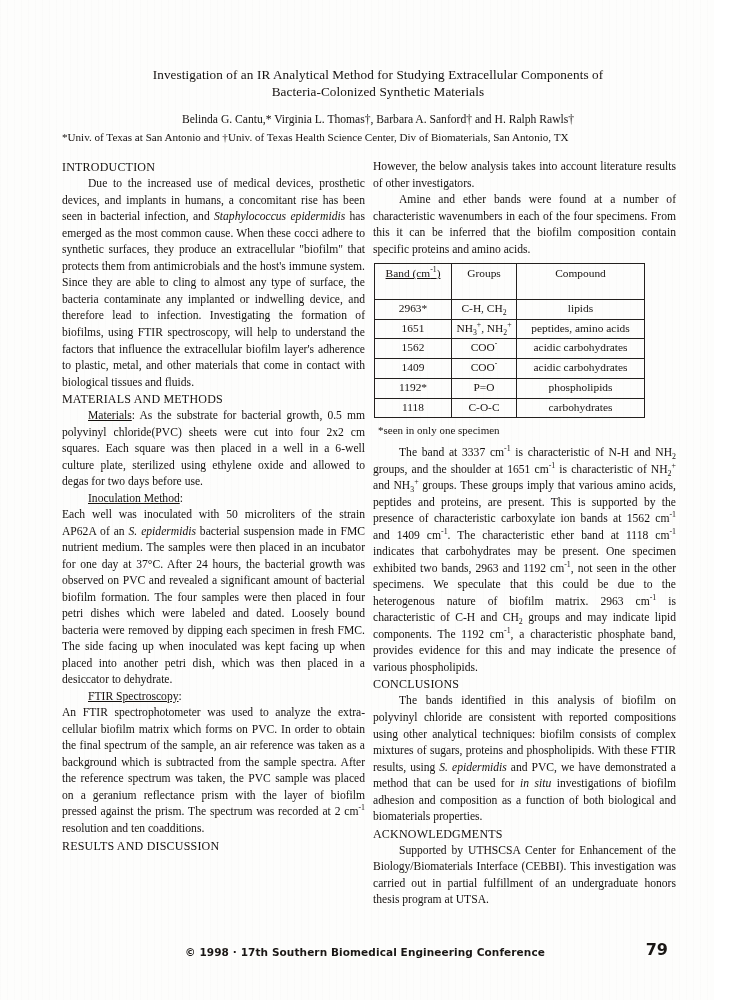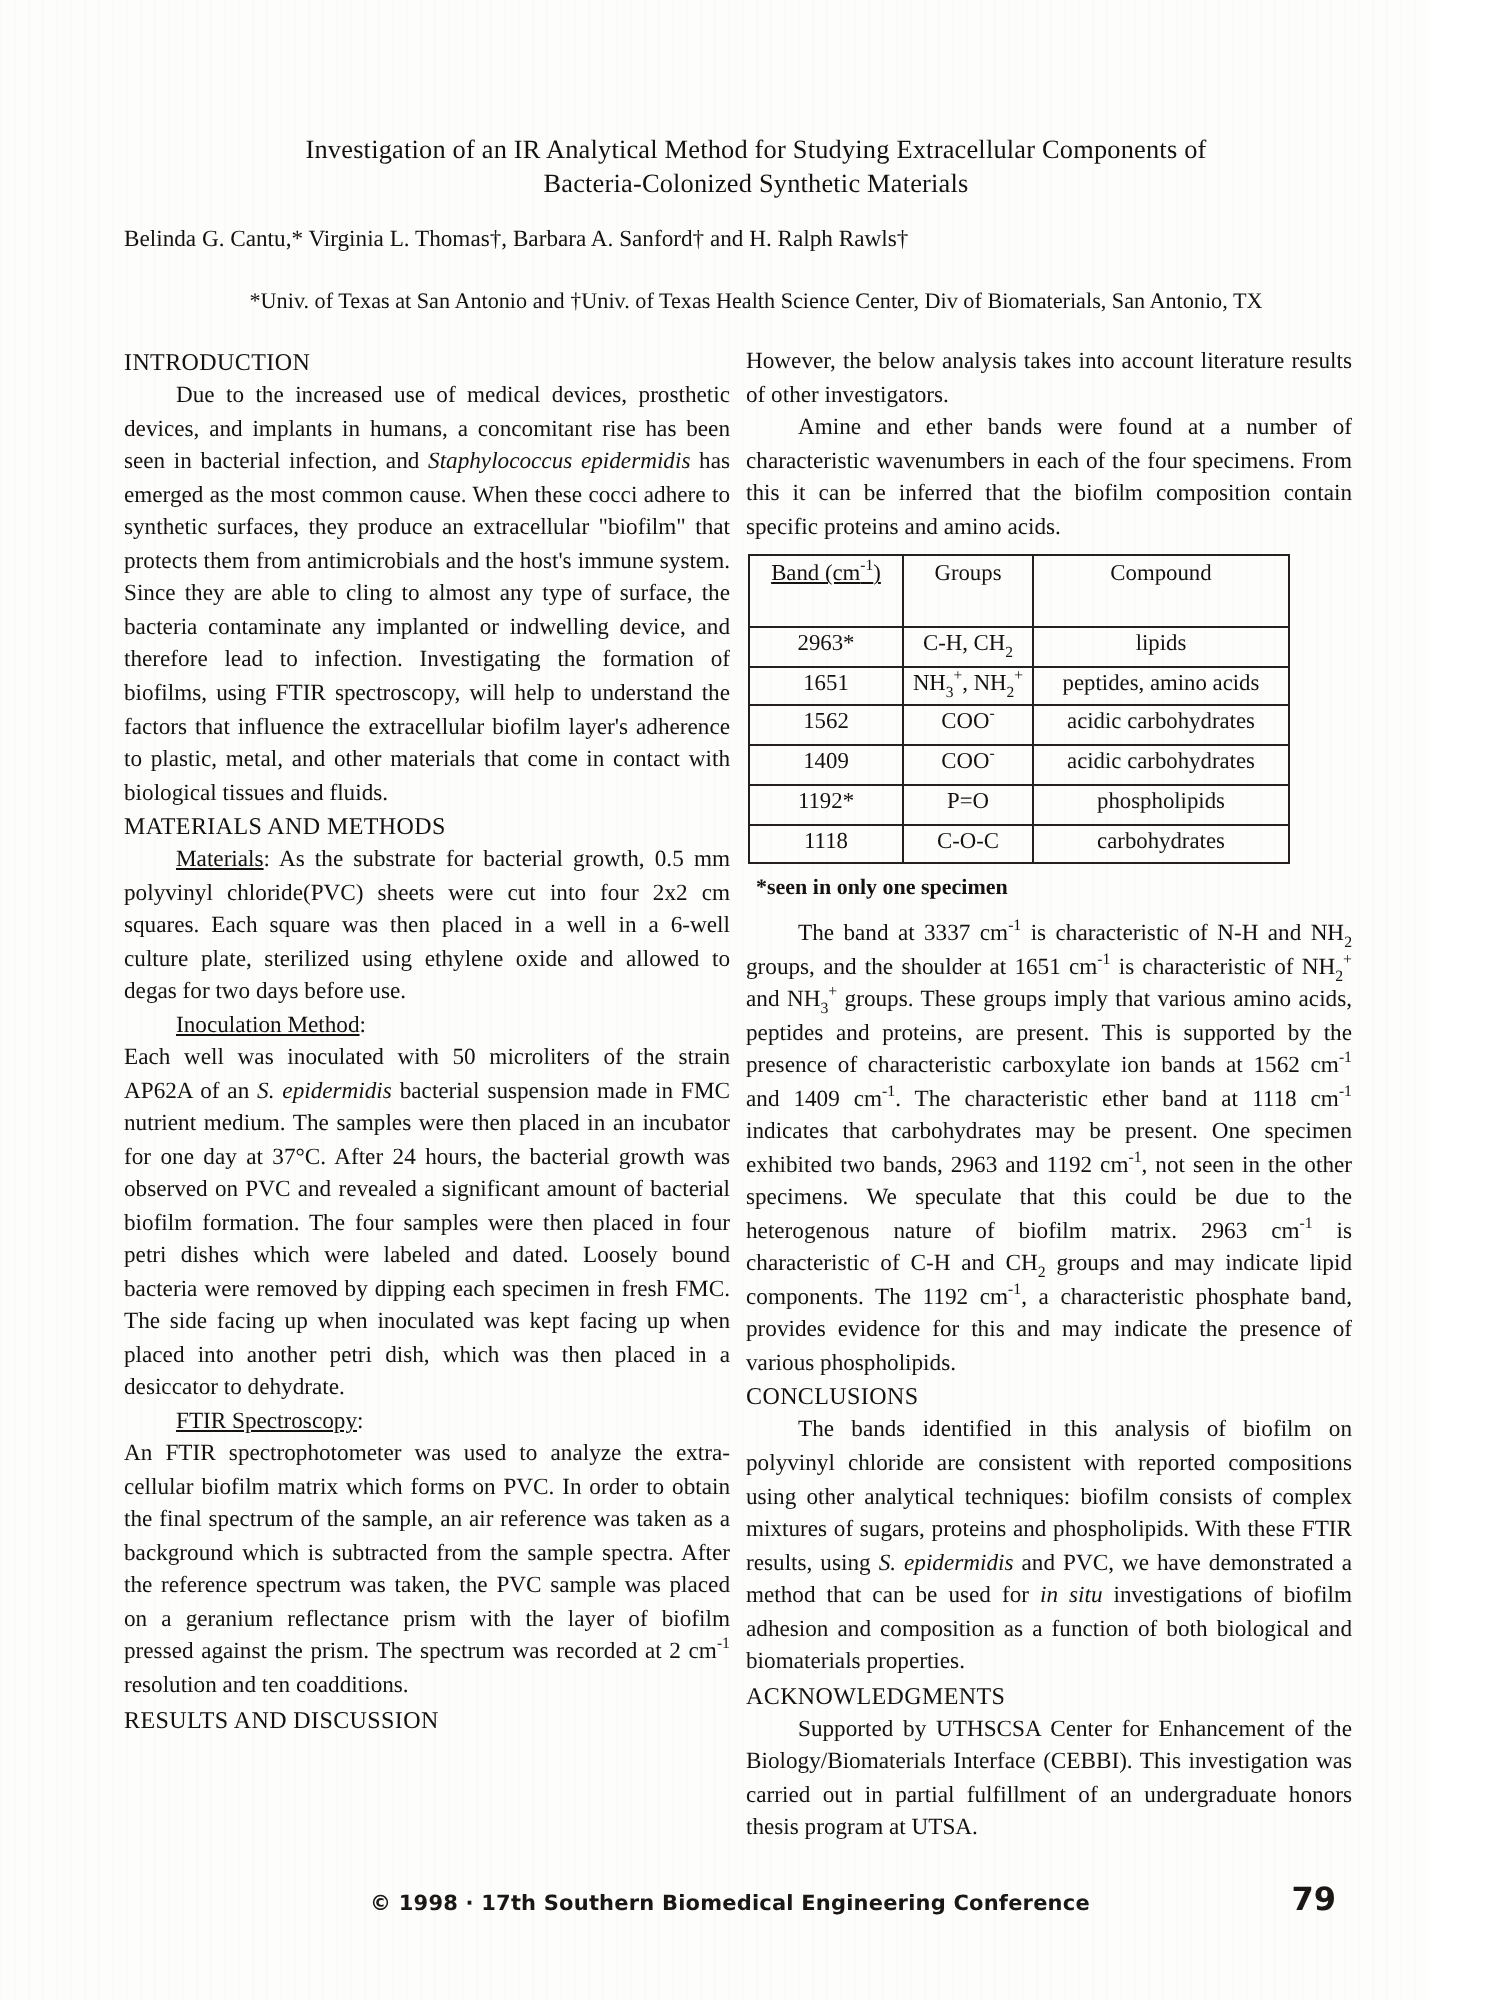--- a/index.html
+++ b/index.html
@@ -43,28 +43,28 @@
 
   
   .title {
     text-align: center;
     font-size: 13.2px;
     line-height: 1.32;
     letter-spacing: .1px;
     margin: 0 14px;
   }
   .authors {
+    text-align: center;
     font-size: 11.6px;
     margin-top: 11px;
     line-height: 1.3;
   }
   .affil {
-    text-align: center;
     font-size: 11.1px;
-    margin-top: 17px;
+    margin-top: 3px;
     line-height: 1.3;
   }
 
   
   .columns {
     margin-top: 15px;
     display: flex;
     gap: 8px;
   }
   .col {
@@ -114,21 +114,20 @@
   }
   table.bands th { padding-top: 3px; padding-bottom: 18px; }
   table.bands tr td:nth-child(1),
   table.bands tr th:nth-child(1) { width: 74px; }
   table.bands tr td:nth-child(2),
   table.bands tr th:nth-child(2) { width: 62px; }
   .tbl-note {
     font-size: 11px;
     margin-top: 6px;
     margin-left: 4px;
-    font-weight: bold;
   }
   .gap-sm { height: 9px; }
 
   
   .footer {
     position: absolute;
     left: 62px;
     right: 46px;
     top: 946px;
     font-family: "DejaVu Sans", "Liberation Sans", sans-serif;

